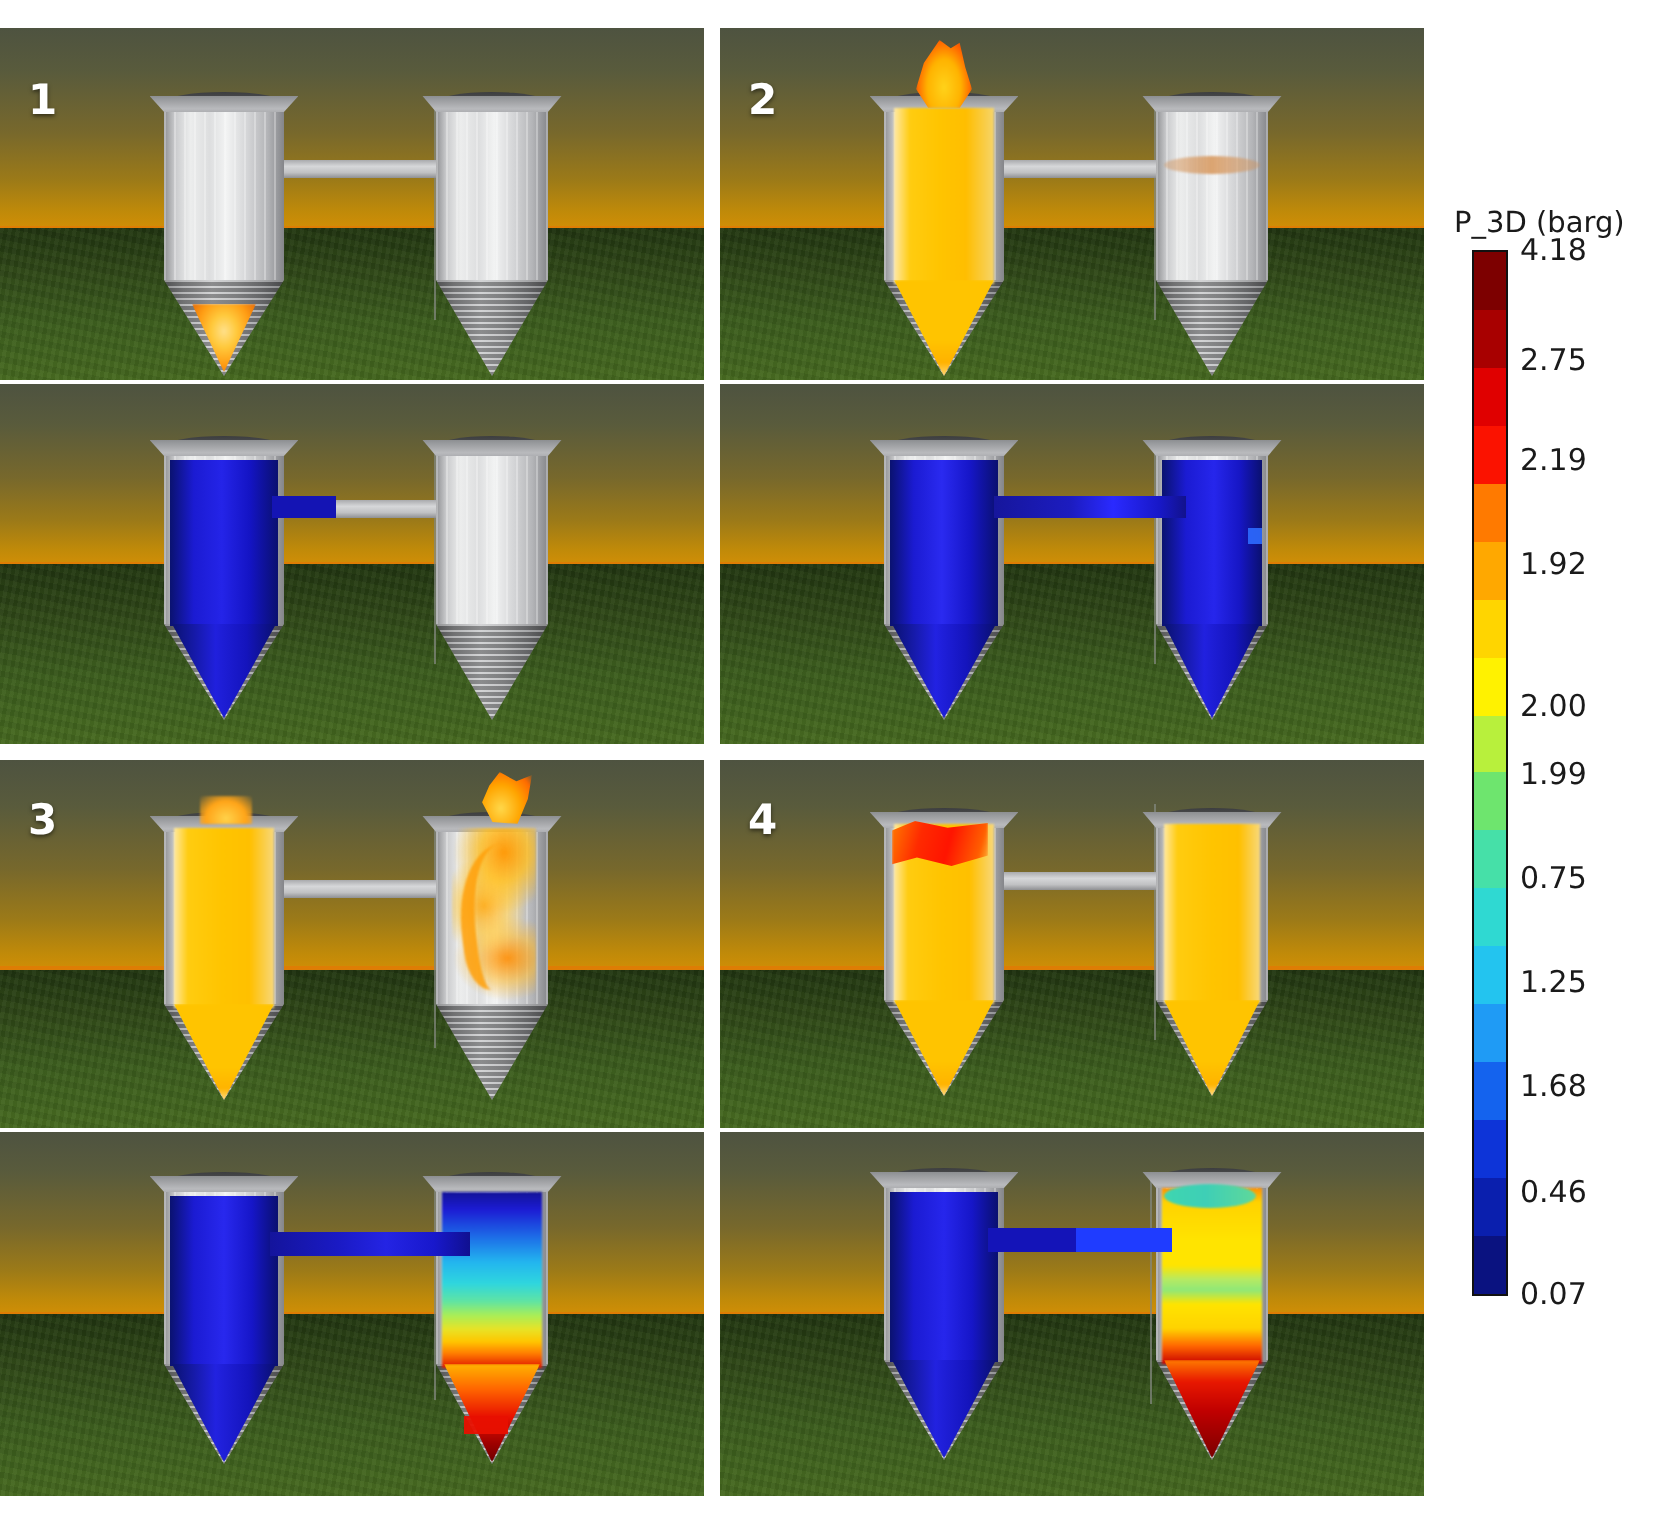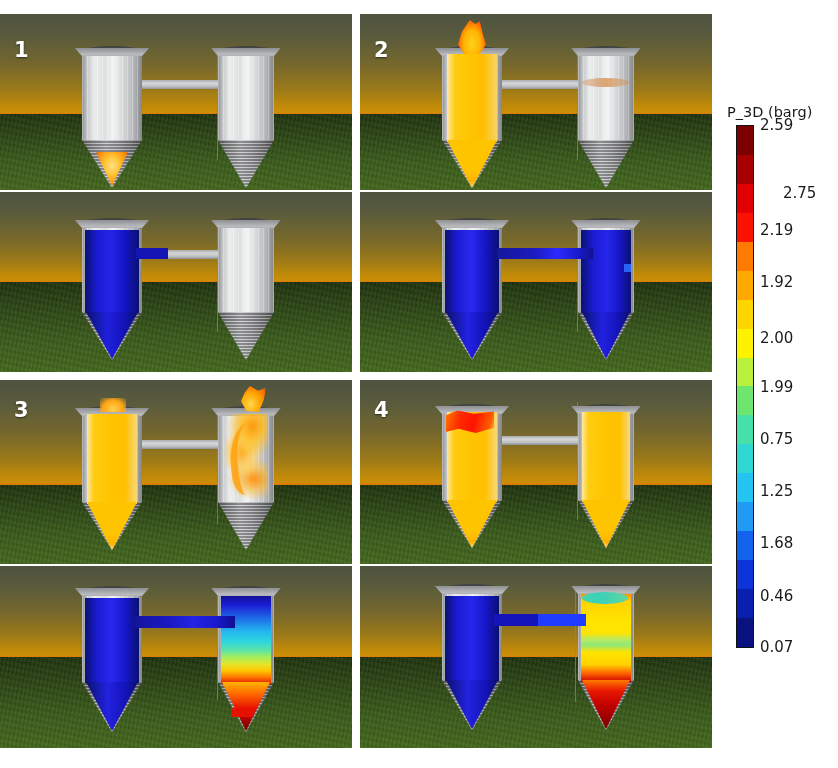--- a/index.html
+++ b/index.html
@@ -441,24 +441,24 @@
       <div style="height: 5.55556%; background: rgb(70, 224, 168);"></div>
       <div style="height: 5.55556%; background: rgb(47, 217, 210);"></div>
       <div style="height: 5.55556%; background: rgb(35, 196, 239);"></div>
       <div style="height: 5.55556%; background: rgb(31, 155, 245);"></div>
       <div style="height: 5.55556%; background: rgb(20, 99, 238);"></div>
       <div style="height: 5.55556%; background: rgb(13, 52, 216);"></div>
       <div style="height: 5.55556%; background: rgb(10, 31, 174);"></div>
       <div style="height: 5.55556%; background: rgb(10, 18, 128);"></div>
     </div>
 
-<div class="cbtick" style="top: 118px;">2.59</div>
-    <div class="cbtick" style="top: 186px; margin-left: 23px;">2.75</div>
+<div class="cbtick" style="top: 118px;">4.18</div>
+    <div class="cbtick" style="top: 173px;">2.75</div>
     <div class="cbtick" style="top: 222.6px;">2.19</div>
     <div class="cbtick" style="top: 274.9px;">1.92</div>
-    <div class="cbtick" style="top: 331px;">2.00</div>
+    <div class="cbtick" style="top: 346px;">2.00</div>
     <div class="cbtick" style="top: 379.5px;">1.99</div>
     <div class="cbtick" style="top: 431.8px;">0.75</div>
     <div class="cbtick" style="top: 484.1px;">1.25</div>
     <div class="cbtick" style="top: 536.4px;">1.68</div>
     <div class="cbtick" style="top: 588.7px;">0.46</div>
     <div class="cbtick" style="top: 640px;">0.07</div>
   </div>
 
 </body></html>

